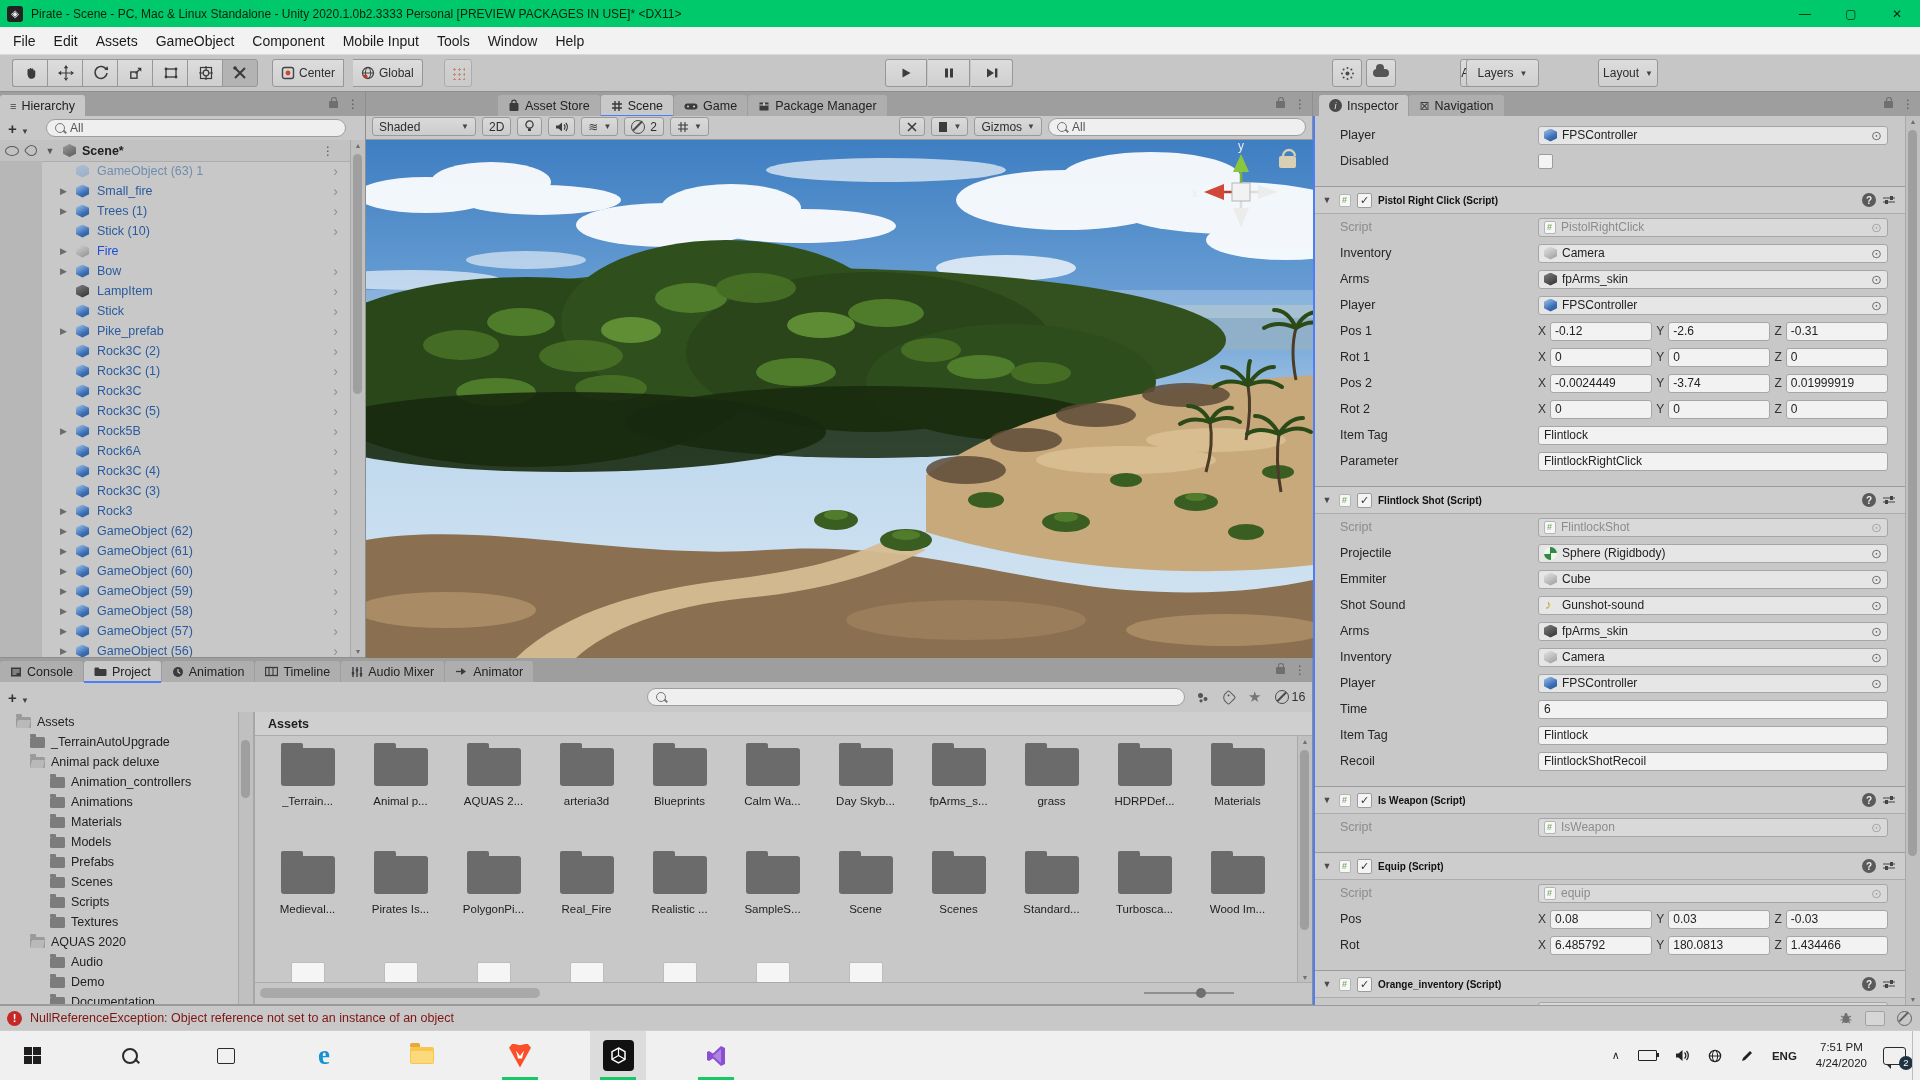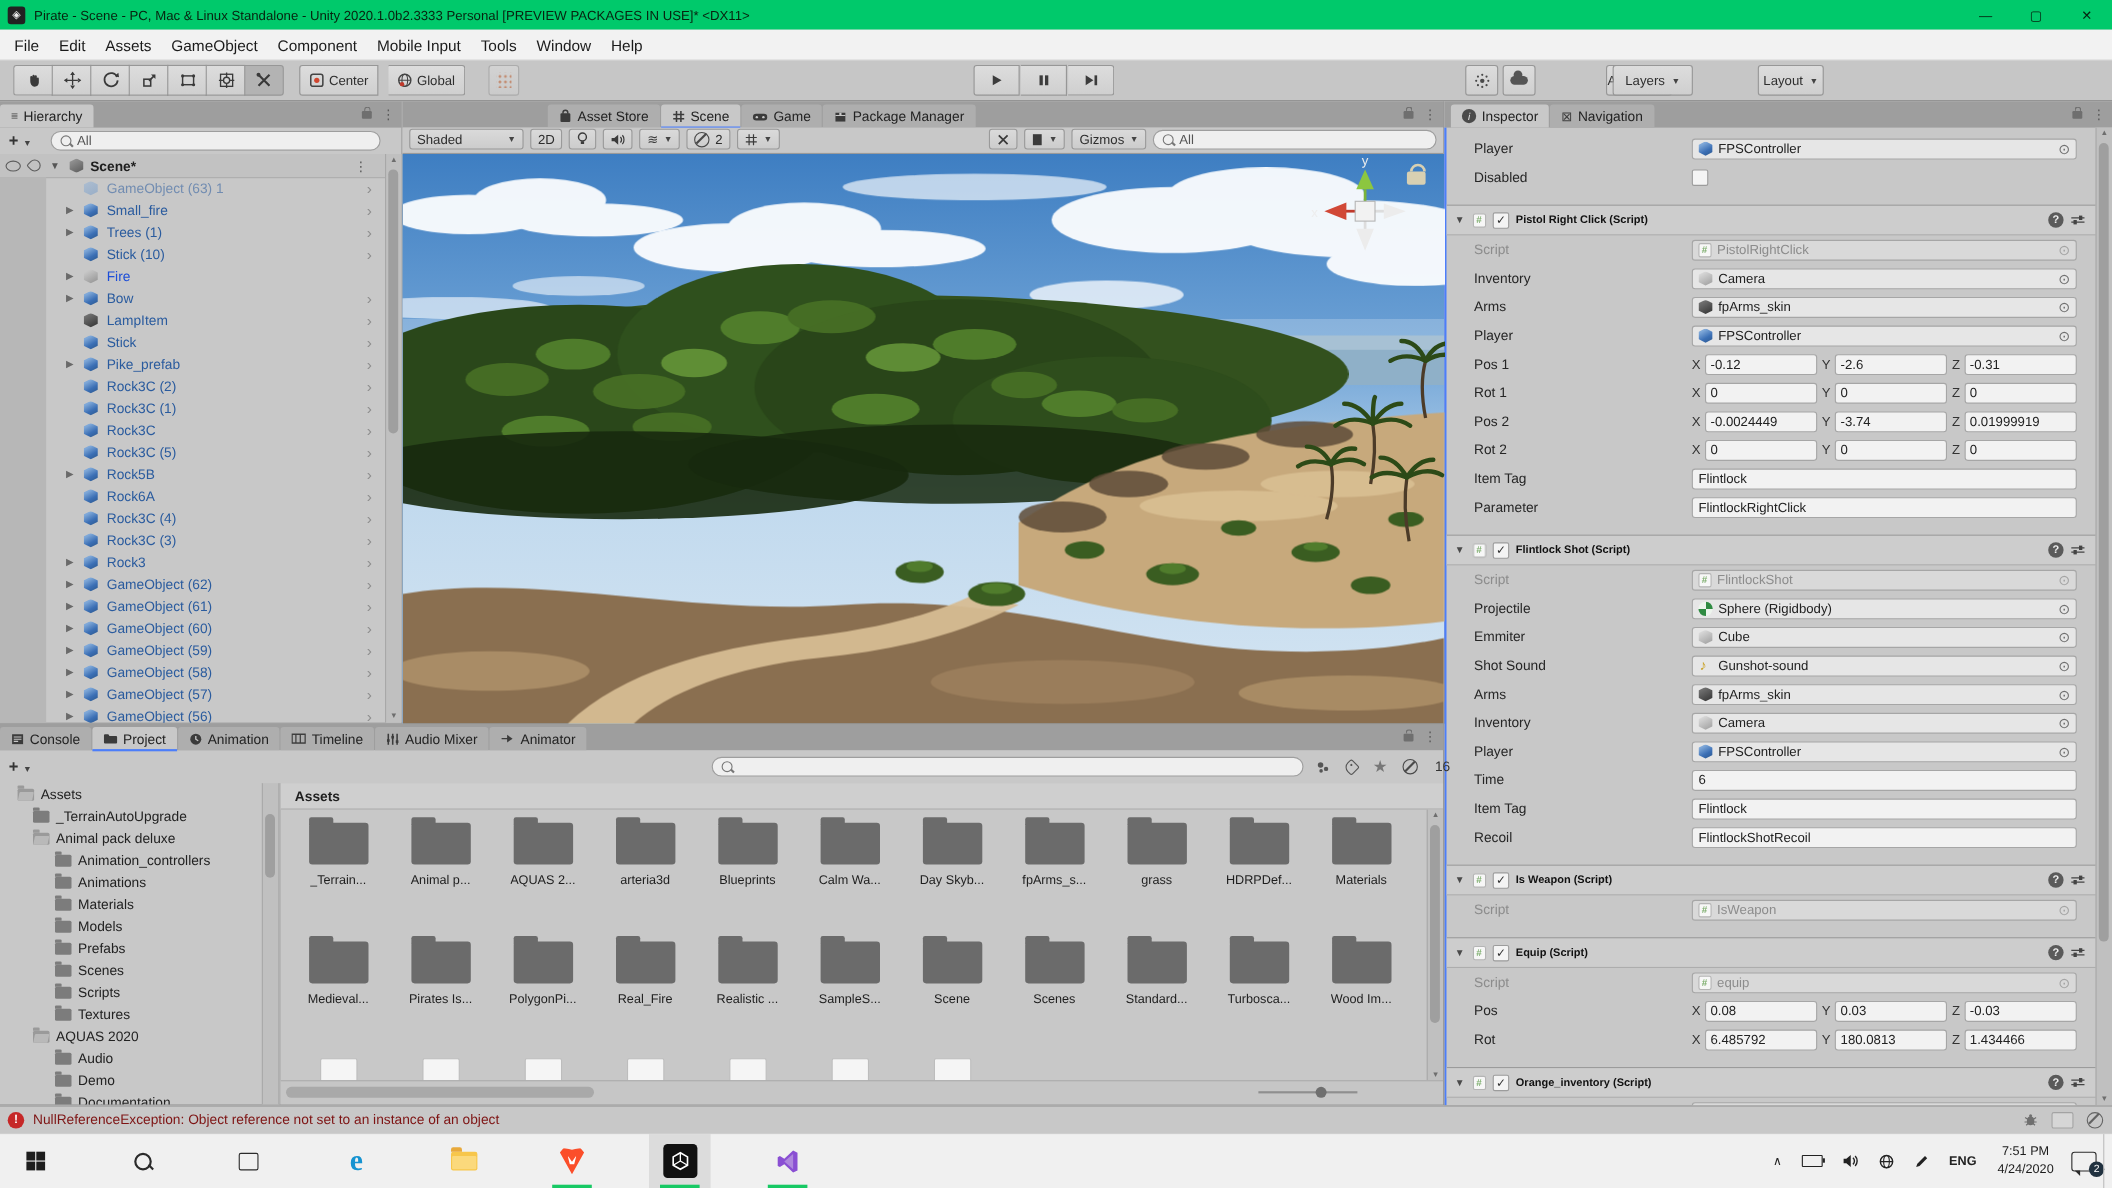--- a/index.html
+++ b/index.html
@@ -1207,21 +1207,21 @@
       <span class="mag"></span>
     </div>
     <div style="position:absolute;left:1196px;display:flex;align-items:center;gap:14px">
       <svg width="13" height="13" viewBox="0 0 13 13">
           <circle cx="4.5" cy="4.5" r="2.5" fill="#555"></circle>
           <circle cx="9.5" cy="8" r="2" fill="#555"></circle>
           <circle cx="5" cy="9.8" r="1.6" fill="#555"></circle>
         </svg>
       <span class="tagic"></span>
       <span class="mini-ic" style="font-size:15px;color:#777">★</span>
-      <span style="display:flex;align-items:flex-start;gap:15px">
+      <span style="display:flex;align-items:flex-start;gap:2px">
         <span class="slashcirc"></span>
         <span style="font-size:12.5px;color:#333">16</span>
       </span>
     </div>
   </div>
 
   <div id="projtree">
 
       <div class="trow" data-depth="0">
         <span class="tarr" data-arrow="open"></span>

